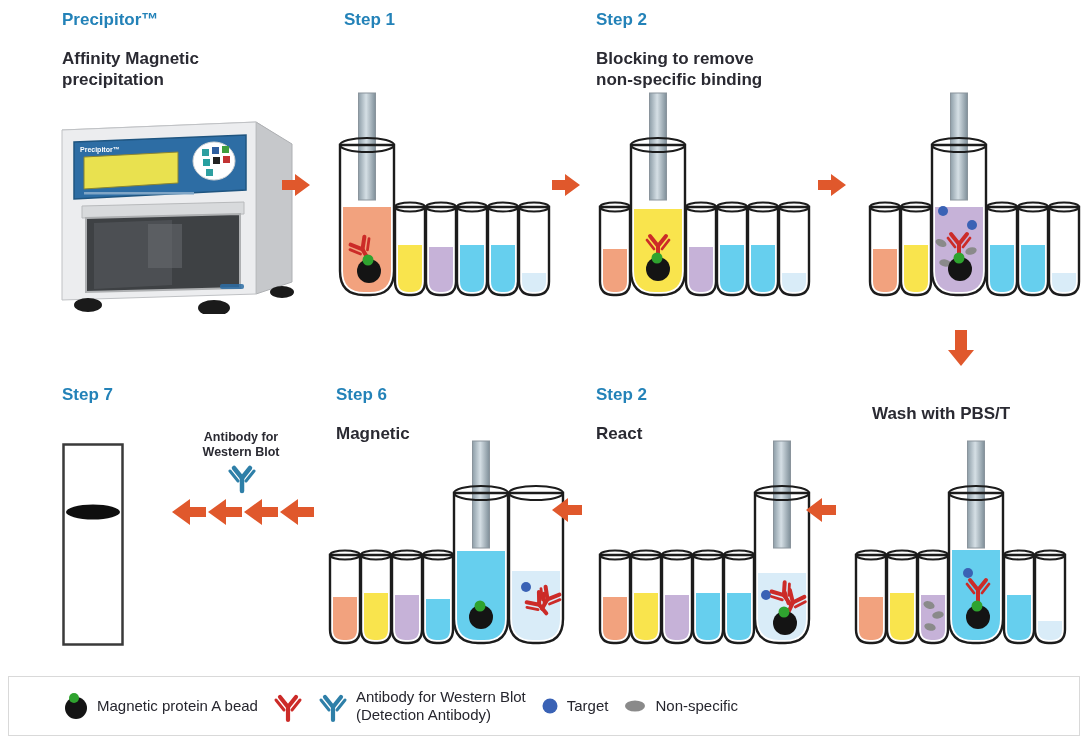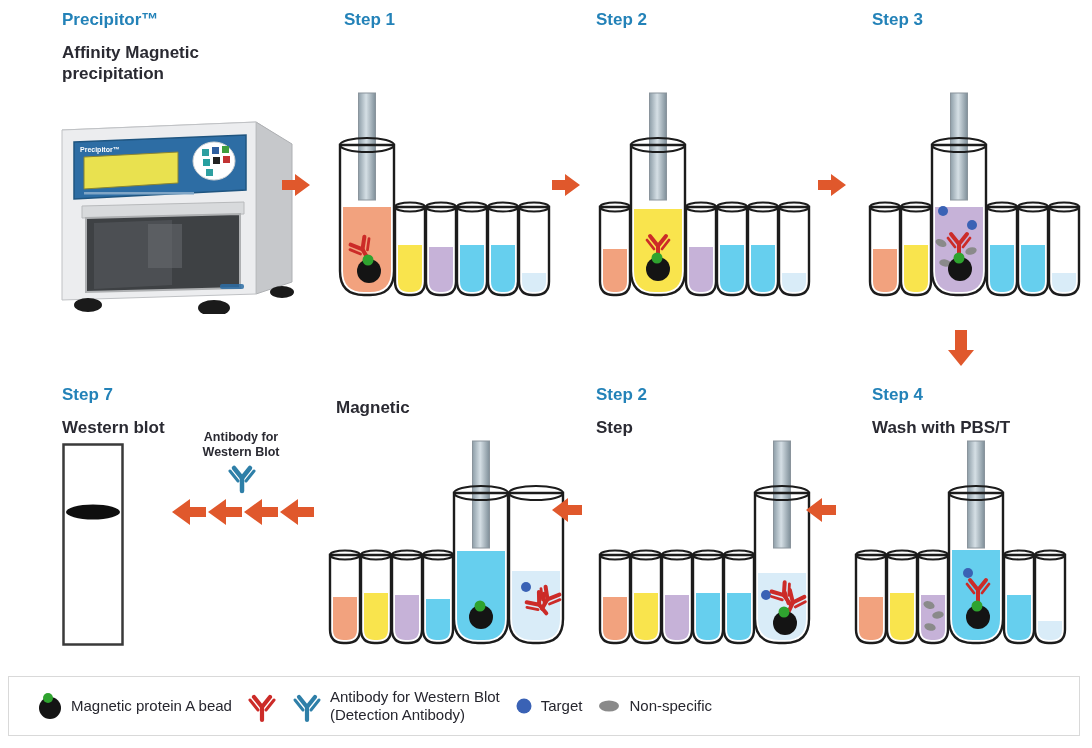--- a/index.html
+++ b/index.html
@@ -1,24 +1,24 @@
 <!DOCTYPE html>
 <html><head>
 <meta charset="utf-8">
 <style>
   html,body{margin:0;padding:0;background:#fff;}
   body{width:1092px;height:748px;position:relative;overflow:hidden;
        font-family:"Liberation Sans",sans-serif;color:#2A2A32;}
   .abs{position:absolute;}
   .step-label{font-size:17px;font-weight:bold;color:#2382B8;line-height:20px;}
-  .step-title{font-size:17px;font-weight:bold;color:#2A2A32;line-height:21px;margin-top:12px;width:190px;}
+  .step-title{font-size:17px;font-weight:bold;color:#2A2A32;line-height:21px;margin-top:18px;width:190px;}
   .panel{overflow:visible;}
   .wb-note{width:110px;text-align:center;font-size:12.5px;font-weight:bold;color:#2A2A32;line-height:15px;}
   .legend{left:8px;top:676px;width:1072px;height:60px;border:1.5px solid #D9D9D9;background:#fff;
-          display:flex;align-items:center;gap:15px;padding-left:28px;box-sizing:border-box;}
+          display:flex;align-items:center;gap:15px;padding-left:54px;box-sizing:border-box;}
   .legend .li{display:flex;align-items:center;gap:8px;}
   .legend .ltext{font-size:15px;color:#26262E;line-height:18px;}
 </style>
 </head>
 <body>
 
 <svg class="abs" width="0" height="0" style="left:0;top:0" aria-hidden="true">
   <defs>
     <linearGradient id="rodGrad" x1="0" y1="0" x2="1" y2="0">
       <stop offset="0" stop-color="#8E9EA8"></stop>
@@ -30,38 +30,37 @@
 
 <div class="head abs" style="left:62px;top:10px">
   <div class="step-label">Precipitor™</div>
   <div class="step-title" style="width:170px">Affinity Magnetic precipitation</div>
 </div>
 <div class="head abs" style="left:344px;top:10px">
   <div class="step-label">Step 1</div>
 </div>
 <div class="head abs" style="left:596px;top:10px">
   <div class="step-label">Step 2</div>
+  <div class="step-title">Blocking to remove non-specific binding</div>
 </div>
 <div class="head abs" style="left:872px;top:10px">
-  <div class="step-label">Step 3</div>
 </div>
 <div class="head abs" style="left:872px;top:385px">
-  <div class="step-label">Step 4</div>
   <div class="step-title">Wash with PBS/T</div>
 </div>
 <div class="head abs" style="left:596px;top:385px">
   <div class="step-label">Step 2</div>
-  <div class="step-title">Step</div>
+  <div class="step-title">React</div>
 </div>
 <div class="head abs" style="left:336px;top:385px">
+  <div class="step-label">Step 6</div>
   <div class="step-title">Magnetic</div>
 </div>
 <div class="head abs" style="left:62px;top:385px">
   <div class="step-label">Step 7</div>
-  <div class="step-title">Western blot</div>
 </div>
 
 <svg class="abs" style="left:54px;top:102px" width="248" height="212" viewBox="0 0 248 212">
   <polygon points="8,28 202,20 224,34 30,42" fill="#F4F5F6" stroke="#C4C6C8" stroke-width="1"></polygon>
   <polygon points="202,20 238,42 238,180 202,192" fill="#C6C8CB" stroke="#AEB0B3" stroke-width="1"></polygon>
   <polygon points="8,28 202,20 202,192 8,198" fill="#ECEDEF" stroke="#BFC1C4" stroke-width="1"></polygon>
   <polygon points="20,40 192,33 192,88 20,97" fill="#2D6DA4" stroke="#1F5580" stroke-width="1.5"></polygon>
   <text x="26" y="50" font-size="7" font-weight="bold" fill="#FFFFFF">Precipitor™</text>
   <polygon points="30,55 124,50 124,81 30,87" fill="#E9E14F" stroke="#8A8430" stroke-width="1"></polygon>
   <rect x="30" y="90" width="110" height="2.5" fill="#7FA5C6"></rect>

